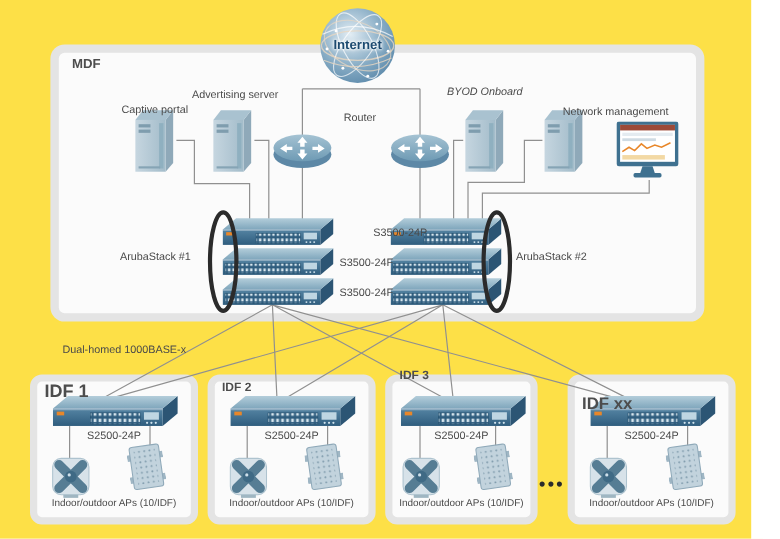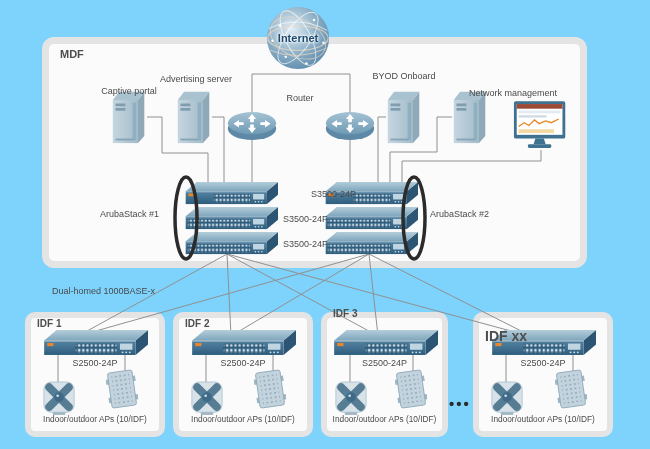--- a/index.html
+++ b/index.html
@@ -1,17 +1,17 @@
 <!DOCTYPE html>
 <html><head>
 <meta charset="utf-8">
 <style>
   html,body{margin:0;padding:0;background:#fff;}
-  #canvas{position:relative;width:650px;height:449px;background:#7dd3fc;overflow:hidden;
-          font-family:"Liberation Sans",sans-serif;color:#4a4a4a;}
+  #canvas{position:relative;width:589px;height:449px;background:#fde047;overflow:hidden;
+          font-family:"Liberation Sans",sans-serif;color:#4a4a4a;padding-left:37px;}
   .box{position:absolute;box-sizing:border-box;border:7px solid #e4e4e4;border-radius:12px;
        background:#fbfbfb;z-index:1;}
   .idf-box{border-width:6px;border-radius:10px;}
   .lbl{position:absolute;font-size:9px;line-height:10px;z-index:5;white-space:nowrap;}
   .lbl.center{text-align:center;}
   .lbl.wrap{white-space:normal;}
   .title{position:absolute;font-size:11px;font-weight:bold;color:#4d4d4d;z-index:5;}
   .icon{position:absolute;z-index:3;}
   svg.layer{position:absolute;left:0;top:0;z-index:2;}
   svg.toplayer{position:absolute;left:0;top:0;z-index:4;pointer-events:none;}
@@ -264,32 +264,32 @@
     <ellipse cx="186" cy="218" rx="11" ry="41" fill="none" stroke="#2b2b2b" stroke-width="3.5"></ellipse>
     <ellipse cx="414" cy="218" rx="11" ry="41" fill="none" stroke="#2b2b2b" stroke-width="3.5"></ellipse>
   </svg>
 
   <div class="inet-lbl" style="left:258px;top:32px;width:80px;">Internet</div>
   <div class="title" style="left:60px;top:48px;">MDF</div>
 
   <div class="lbl center" style="left:89px;top:86px;width:80px;">Captive portal</div>
   <div class="lbl center" style="left:146px;top:74px;width:100px;">Advertising server</div>
   <div class="lbl center" style="left:270px;top:93px;width:60px;">Router</div>
-  <div class="lbl center" style="left:364px;top:71px;width:80px;">BYOD Onboard</div>
+  <div class="lbl center" style="left:364px;top:71px;width:80px;font-style:italic;">BYOD Onboard</div>
   <div class="lbl center" style="left:468px;top:88px;width:90px;">Network management</div>
 
   <div class="lbl" style="left:100px;top:209px;width:78px;text-align:left;">ArubaStack #1</div>
   <div class="lbl" style="left:430px;top:209px;width:80px;">ArubaStack #2</div>
   <div class="lbl" style="left:283px;top:189px;width:50px;margin-left:28px;">S3500-24P</div>
   <div class="lbl" style="left:283px;top:214px;width:50px;">S3500-24F</div>
   <div class="lbl" style="left:283px;top:239px;width:50px;">S3500-24F</div>
 
   <div class="lbl" style="left:52px;top:286px;">Dual-homed 1000BASE-x</div>
 
-  <div class="title" style="left:37px;top:318px;font-size:10px;">IDF 1</div>
+  <div class="title" style="left:37px;top:318px;font-size:15px;">IDF 1</div>
   <div class="title" style="left:185px;top:318px;font-size:10px;">IDF 2</div>
   <div class="title" style="left:333px;top:308px;font-size:10px;">IDF 3</div>
   <div class="title" style="left:485px;top:328px;font-size:14px;">IDF xx</div>
 
   <div class="lbl center" style="left:25px;top:358px;width:140px;">S2500-24P</div>
   <div class="lbl center" style="left:173px;top:358px;width:140px;">S2500-24P</div>
   <div class="lbl center" style="left:321px;top:358px;width:127px;">S2500-24P</div>
   <div class="lbl center" style="left:473px;top:358px;width:140px;">S2500-24P</div>
 
   <div class="lbl center caption" style="left:27px;top:414px;width:136px;">Indoor/outdoor APs (10/IDF)</div>

